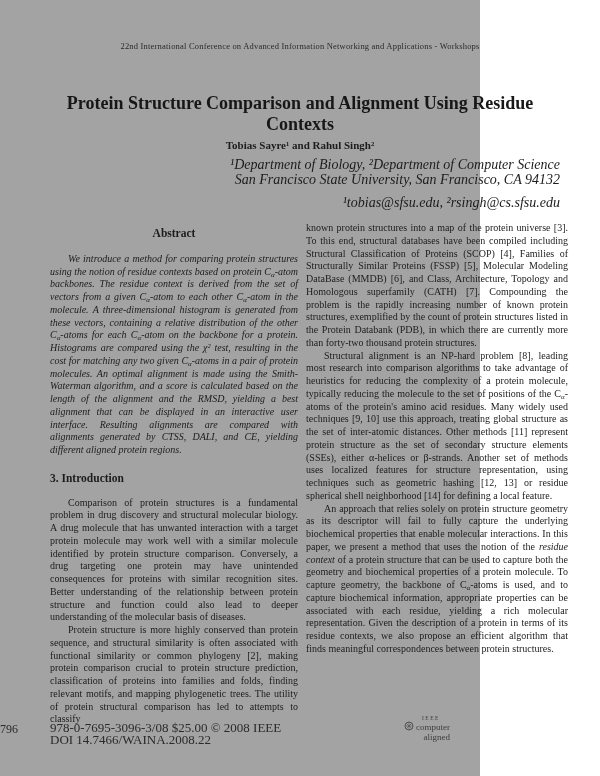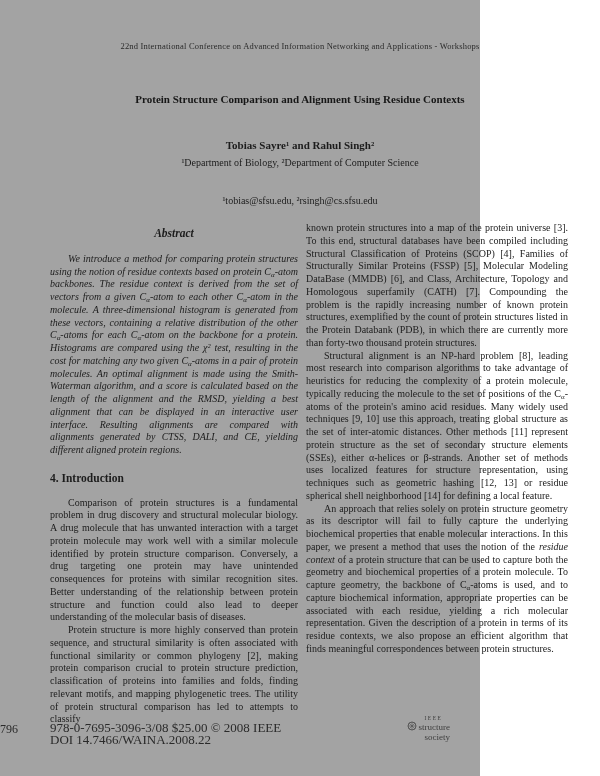--- a/index.html
+++ b/index.html
@@ -13,40 +13,40 @@
   }
   .page { position: absolute; left: 0; top: 0; width: 480px; height: 776px; background: #a3a3a3; }
 
   .running-header {
     position: absolute; left: 40px; top: 41px; width: 520px;
     text-align: center; font-size: 8.5px; color: #2a2a2a;
     letter-spacing: 0.2px;
   }
   .paper-title {
     position: absolute; left: 40px; top: 93px; width: 520px;
-    text-align: center; font-size: 11px; font-weight: bold; color: #171717;
+    text-align: center; font-size: 18px; font-weight: bold; color: #171717;
   }
   .authors {
     position: absolute; left: 40px; top: 139px; width: 520px;
     text-align: center; font-size: 11px; font-weight: bold;
   }
   .affil {
     position: absolute; left: 40px; width: 520px;
-    text-align: center; font-size: 10px; 
+    text-align: right; font-size: 14px; font-style: italic;
   }
   .affil-1 { top: 157px; }
   .affil-2 { top: 172px; }
   .affil-3 { top: 195px; }
 
   .col { position: absolute; top: 222px; font-size: 10px; line-height: 12.75px; text-align: justify; }
   .col-left  { left: 50px;  width: 248px; }
   .col-right { left: 306px; width: 262px; }
 
   .section-heading { font-weight: bold; font-size: 11.5px; text-align: left; }
-  .abstract-heading { font-weight: bold; font-size: 11.5px; text-align: center; margin: 5px 0 13px 0; font-style: italic; }
+  .abstract-heading { font-weight: bold; font-size: 11.5px; text-align: center; margin: 5px 0 13px 0; }
   .abstract-body { font-style: italic; }
   .intro-heading { margin: 15px 0 12px 0; }
 
   p.para { text-indent: 18px; margin: 0; }
   p.para.no-indent { text-indent: 0; }
 
   sub { font-size: 7px; line-height: 0; vertical-align: -1.5px; }
   i { font-style: italic; }
 
   .footer-copy {
@@ -70,26 +70,27 @@
 <body>
 
 <div class="page">
 
   <div class="running-header">22nd International Conference on Advanced Information Networking and Applications -  Workshops</div>
 
   <div class="paper-title">Protein Structure Comparison and Alignment Using Residue Contexts</div>
 
   <div class="authors">Tobias Sayre¹ and Rahul Singh²</div>
   <div class="affil affil-1">¹Department of Biology, ²Department of Computer Science</div>
+  <div class="affil affil-2">San Francisco State University, San Francisco, CA 94132</div>
   <div class="affil affil-3">¹tobias@sfsu.edu, ²rsingh@cs.sfsu.edu</div>
 
   <div class="col col-left">
     <div class="abstract-heading">Abstract</div>
     <p class="para abstract-body">We introduce a method for comparing protein structures using the notion of residue contexts based on protein C<sub>α</sub>-atom backbones. The residue context is derived from the set of vectors from a given C<sub>α</sub>-atom to each other C<sub>α</sub>-atom in the molecule. A three-dimensional histogram is generated from these vectors, containing a relative distribution of the other C<sub>α</sub>-atoms for each C<sub>α</sub>-atom on the backbone for a protein. Histograms are compared using the χ² test, resulting in the cost for matching any two given C<sub>α</sub>-atoms in a pair of protein molecules. An optimal alignment is made using the Smith-Waterman algorithm, and a score is calculated based on the length of the alignment and the RMSD, yielding a best alignment that can be displayed in an interactive user interface. Resulting alignments are compared with alignments generated by CTSS, DALI, and CE, yielding different aligned protein regions.</p>
-    <div class="section-heading intro-heading">4. Introduction</div>
+    <div class="section-heading intro-heading">3. Introduction</div>
     <p class="para">Comparison of protein structures is a fundamental problem in drug discovery and structural molecular biology. A drug molecule that has unwanted interaction with a target protein molecule may work well with a similar molecule identified by protein structure comparison. Conversely, a drug targeting one protein may have unintended consequences for proteins with similar recognition sites. Better understanding of the relationship between protein structure and function could also lead to deeper understanding of the molecular basis of diseases.</p>
     <p class="para">Protein structure is more highly conserved than protein sequence, and structural similarity is often associated with functional similarity or common phylogeny [2], making protein comparison crucial to protein structure prediction, classification of proteins into families and folds, finding relevant motifs, and mapping phylogenetic trees. The utility of protein structural comparison has led to attempts to classify</p>
   </div>
 
   <div class="col col-right">
     <p class="para no-indent">known protein structures into a map of the protein universe [3]. To this end, structural databases have been compiled including Structural Classification of Proteins (SCOP) [4], Families of Structurally Similar Proteins (FSSP) [5], Molecular Modeling DataBase (MMDB) [6], and Class, Architecture, Topology and Homologous superfamily (CATH) [7]. Compounding the problem is the rapidly increasing number of known protein structures, exemplified by the count of protein structures listed in the Protein Databank (PDB), in which there are currently more than forty-two thousand protein structures.</p>
     <p class="para">Structural alignment is an NP-hard problem [8], leading most research into comparison algorithms to take advantage of heuristics for reducing the complexity of a protein molecule, typically reducing the molecule to the set of positions of the C<sub>α</sub>-atoms of the protein's amino acid residues. Many widely used techniques [9, 10] use this approach, treating global structure as the set of inter-atomic distances. Other methods [11] represent protein structure as the set of secondary structure elements (SSEs), either α-helices or β-strands. Another set of methods uses localized features for structure representation, using techniques such as geometric hashing [12, 13] or residue spherical shell neighborhood [14] for defining a local feature.</p>
     <p class="para">An approach that relies solely on protein structure geometry as its descriptor will fail to fully capture the underlying biochemical properties that enable molecular interactions. In this paper, we present a method that uses the notion of the <i>residue context</i> of a protein structure that can be used to capture both the geometry and biochemical properties of a protein molecule. To capture geometry, the backbone of C<sub>α</sub>-atoms is used, and to capture biochemical information, appropriate properties can be associated with each residue, yielding a rich molecular representation. Given the description of a protein in terms of its residue contexts, we also propose an efficient algorithm that finds meaningful correspondences between protein structures.</p>
   </div>
 
@@ -100,18 +101,18 @@
 
   <div class="footer-pagenum">796</div>
 
   <div class="ieee-logo">
     <div class="ieee-top">IEEE</div>
     <div class="ieee-mid">
       <span class="rosette"><svg width="10" height="10" viewBox="0 0 20 20">
             <circle cx="10" cy="10" r="8" fill="none" stroke="#444" stroke-width="1.6"></circle>
             <path d="M10 2 L10 18 M2 10 L18 10 M4.3 4.3 L15.7 15.7 M15.7 4.3 L4.3 15.7" stroke="#444" stroke-width="1" fill="none"></path>
           </svg></span>
-      <span>structure</span>
+      <span>computer</span>
     </div>
-    <div class="ieee-bot">society</div>
+    <div class="ieee-bot">aligned</div>
   </div>
 
 </div>
 
 </body></html>

